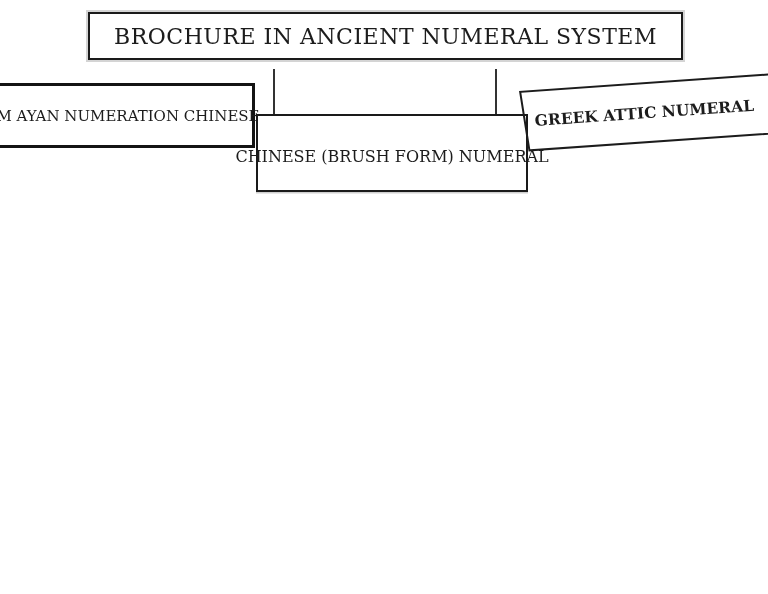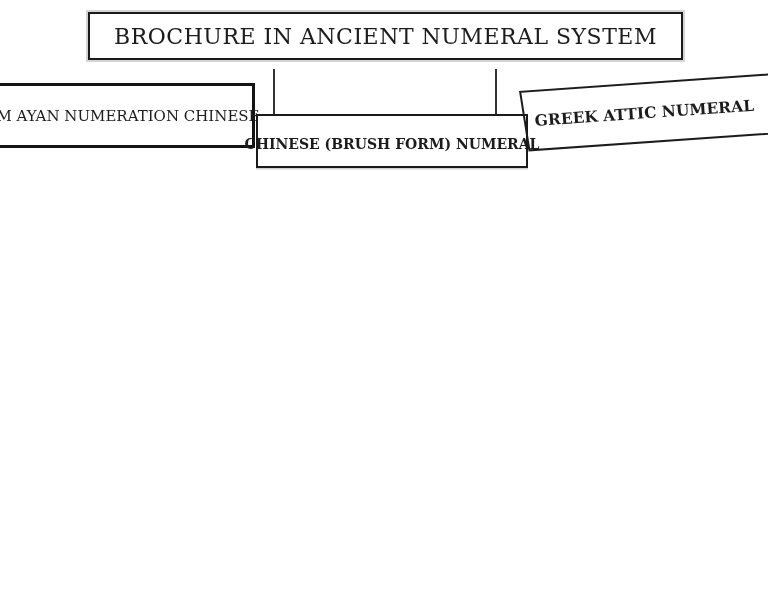--- a/index.html
+++ b/index.html
@@ -65,31 +65,31 @@
     font-size: 15px;
     white-space: nowrap;
   }
 
   
   .chinese-box {
     position: absolute;
     left: 256px;
     top: 114px;
     width: 272px;
-    height: 54px;
+    height: 78px;
     box-sizing: border-box;
     border: 2px solid #1a1a1a;
     box-shadow: 0 1.5px 0 0 #cfcfcf;
     background: #ffffff;
     display: flex;
     align-items: center;
     justify-content: center;
     padding-top: 6px;
-    font-size: 14px;
-    font-weight: 700;
+    font-size: 16px;
+    font-weight: 400;
     white-space: nowrap;
   }
 
   
   .greek-box {
     position: absolute;
     left: 519px;
     top: 91px;
     width: 272px;
     height: 61px;

